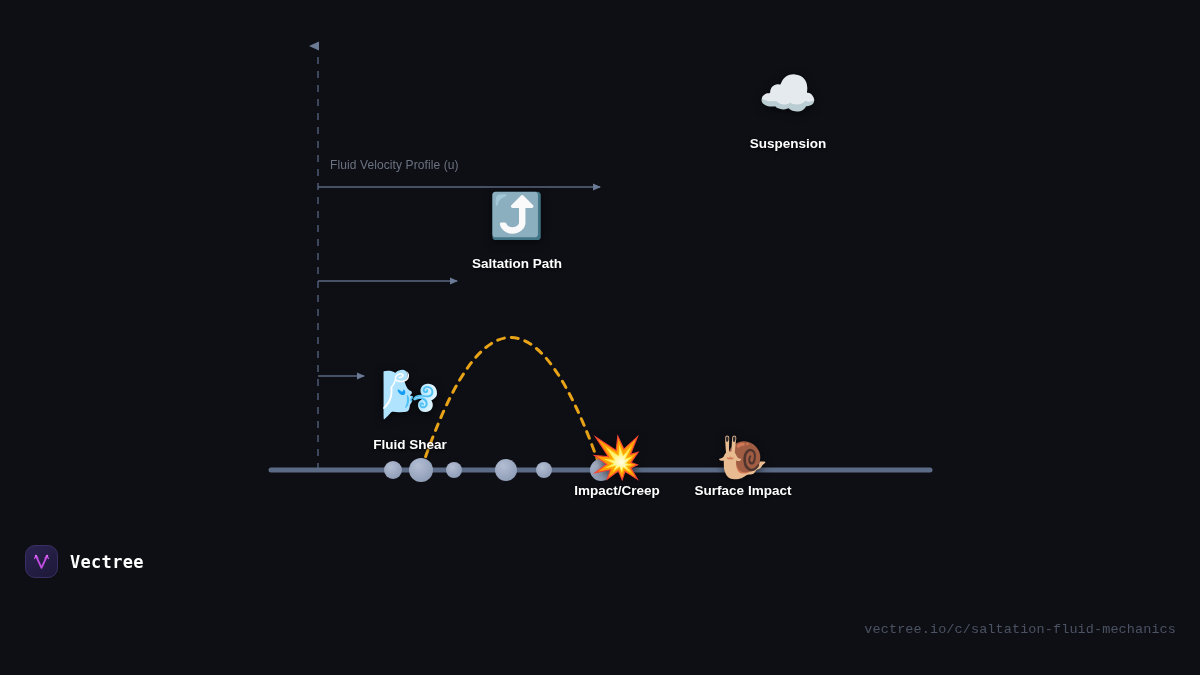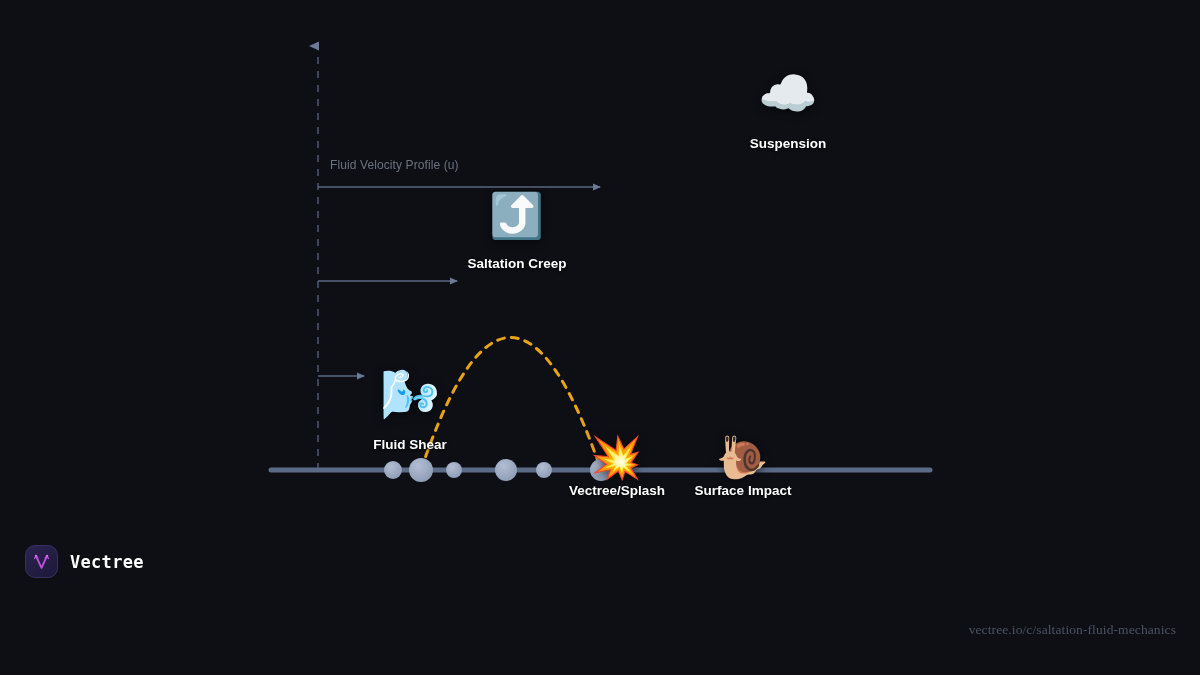--- a/index.html
+++ b/index.html
@@ -138,21 +138,21 @@
     line-height: 1.08;
     color: #ffffff;
     letter-spacing: -0.2px;
     white-space: pre-line;
   }
 
   #footer-url {
     position: absolute;
     right: 24px;
     top: 102px;
-    font-family: Liberation Serif, serif;
+    font-family: Liberation Mono, monospace;
     font-size: 13.5px;
     color: #4b5262;
     letter-spacing: 0.1px;
   }
 </style>
 </head>
 <body>
 
 <div id="diagram-canvas">
 
@@ -200,31 +200,31 @@
 
   <div class="axis-caption">Fluid Velocity Profile (u)</div>
 
   <div class="node" id="node-suspension">
     <span class="node-icon">☁️</span>
     <span class="node-label">Suspension</span>
   </div>
 
   <div class="node" id="node-saltation">
     <span class="node-icon">⤴️</span>
-    <span class="node-label">Saltation Creep</span>
+    <span class="node-label">Saltation Path</span>
   </div>
 
   <div class="node" id="node-fluid-shear">
     <span class="node-icon">🌬️</span>
     <span class="node-label">Fluid Shear</span>
   </div>
 
   <div class="node" id="node-impact">
     <span class="node-icon">💥</span>
-    <span class="node-label">Vectree/Splash</span>
+    <span class="node-label">Impact/Creep</span>
   </div>
 
   <div class="node" id="node-creep">
     <span class="node-icon">🐌</span>
     <span class="node-label">Surface Impact</span>
   </div>
 
 </div>
 
 <div id="footer">

